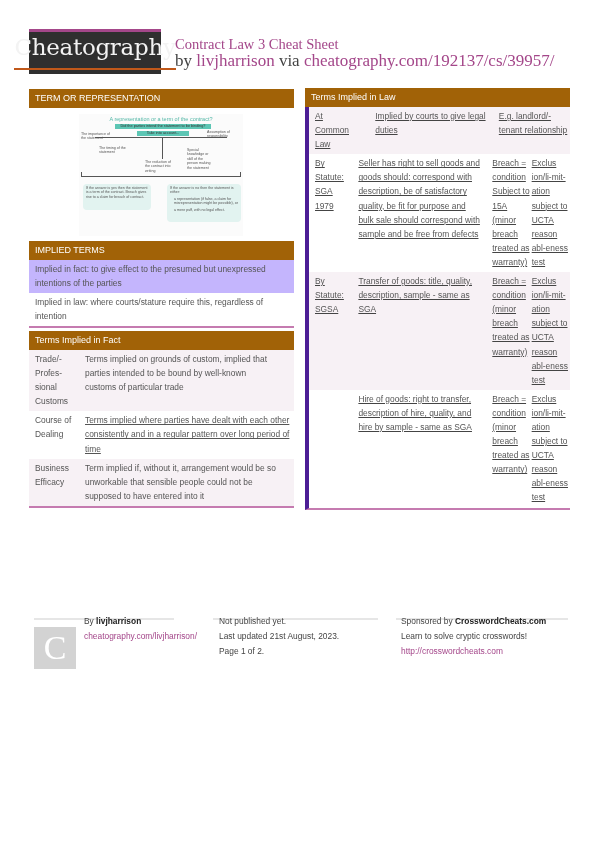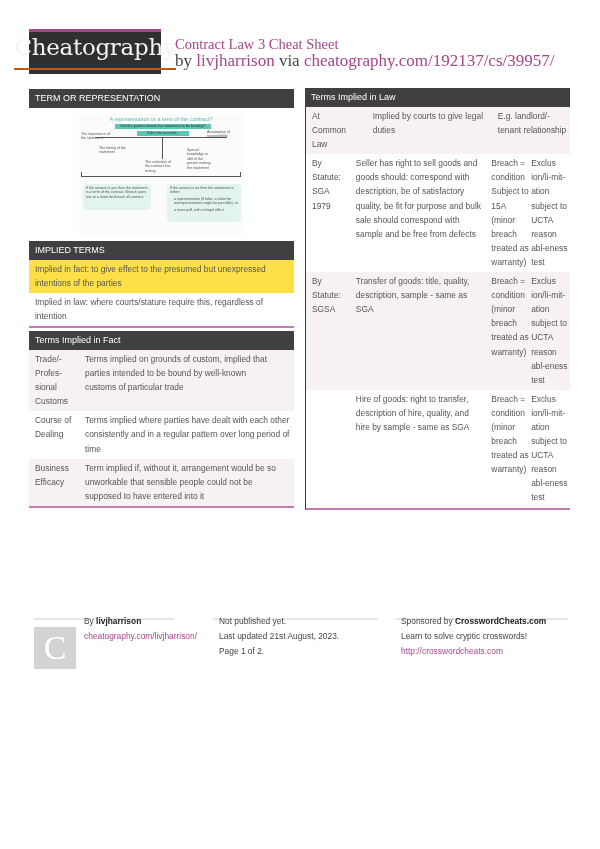--- a/index.html
+++ b/index.html
@@ -21,27 +21,27 @@
     .title {
       font-family: "Liberation Serif", serif; font-size: 14.5px; color: #a4478a; line-height: 17px;
     }
     .byline {
       font-family: "Liberation Serif", serif; font-size: 17px; color: #444; line-height: 15px;
     }
     .byline .link { color: #a4478a; }
 
     .section { position: absolute; background: #fff; }
     .section-header {
-      background: #404040; color: #fff; font-size: 9px; height: 19px;
+      background: #a16207; color: #fff; font-size: 9px; height: 19px;
       line-height: 19px; padding-left: 6px;
     }
     .section-body { border-bottom: 2px solid #c57bb0; }
 
     .row { font-size: 8.4px; line-height: 14.1px; color: #555; padding: 2px 5px 3px 6px; }
-    .row.alt { background: #fde047; }
+    .row.alt { background: #c4b5fd; }
     .row.white { background: #fff; }
 
     .grid-row { display: flex; font-size: 8.4px; line-height: 14.1px; color: #555; padding: 2px 0 3px 0; }
     .grid-row.alt { background: #f7f1f5; }
     .grid-row .c { padding-left: 6px; }
 
     .diagram-wrap { height: 148px; position: relative; background: #fff; }
     .diagram {
       position: absolute; left: 50px; top: 6px; width: 164px; height: 122px;
       background: #fbfbfb; font-size: 3.6px; color: #555; line-height: 4.4px;
@@ -111,32 +111,32 @@
 
 <div class="section" style="left:29px; top:331px; width:265px;">
   <div class="section-header">Terms Implied in Fact</div>
   <div class="section-body">
     <div class="grid-row alt">
       <div class="c" style="width:50px;">Trade/-Profes-sional Customs</div>
       <div class="c" style="width:215px; padding-right:16px;">Terms implied on grounds of custom, implied that parties intended to be bound by well-known customs of particular trade</div>
     </div>
     <div class="grid-row">
       <div class="c" style="width:50px;">Course of Dealing</div>
-      <div class="c" style="width:215px; padding-right:4px;">Terms implied where parties have dealt with each other consistently and in a regular pattern over long period of time</div>
+      <div class="c" style="width:215px; padding-right:4px;text-decoration:underline;">Terms implied where parties have dealt with each other consistently and in a regular pattern over long period of time</div>
     </div>
     <div class="grid-row alt">
       <div class="c" style="width:50px;">Business Efficacy</div>
       <div class="c" style="width:215px; padding-right:4px;">Term implied if, without it, arrangement would be so unworkable that sensible people could not be supposed to have entered into it</div>
     </div>
   </div>
 </div>
 
 <div class="section" style="left:305px; top:88px; width:265px;">
   <div class="section-header">Terms Implied in Law</div>
-  <div class="section-body" style="border-left:1px solid #4c1d95;">
+  <div class="section-body" style="border-left:4px solid #4c1d95;text-decoration:underline;">
     <div class="grid-row alt">
       <div class="c" style="width:44px;">At Common Law</div>
       <div class="c" style="width:136px; padding-right:4px;margin-left:20px;">Implied by courts to give legal duties</div>
       <div class="c" style="width:85px;">E.g. landlord/-tenant relationship</div>
     </div>
     <div class="grid-row">
       <div class="c" style="width:44px;">By Statute: SGA 1979</div>
       <div class="c" style="width:136px; padding-right:4px;">Seller has right to sell goods and goods should: correspond with description, be of satisfactory quality, be fit for purpose and bulk sale should correspond with sample and be free from defects</div>
       <div class="c" style="width:46px;">Breach = condition Subject to 15A (minor breach treated as warranty)</div>
       <div class="c" style="width:39px; padding-left:0;">Exclus ion/li-mit-ation subject to UCTA reason abl-eness test</div>

